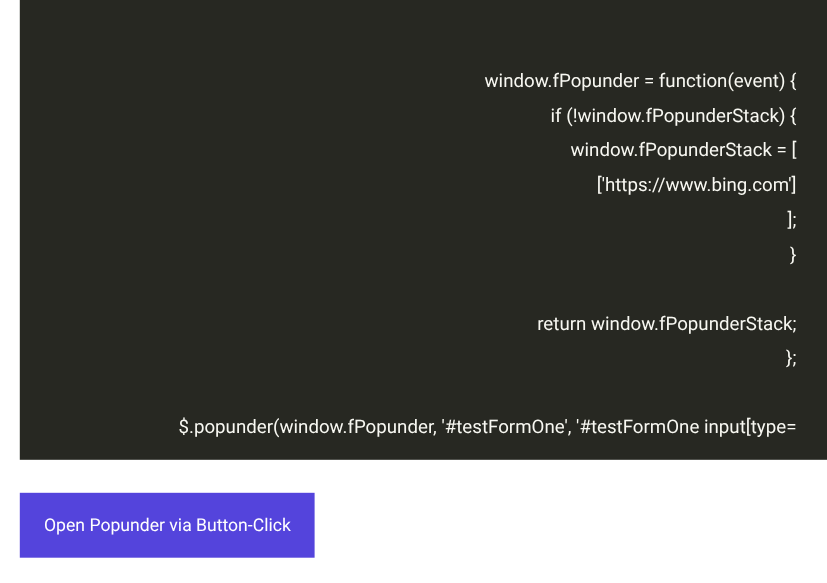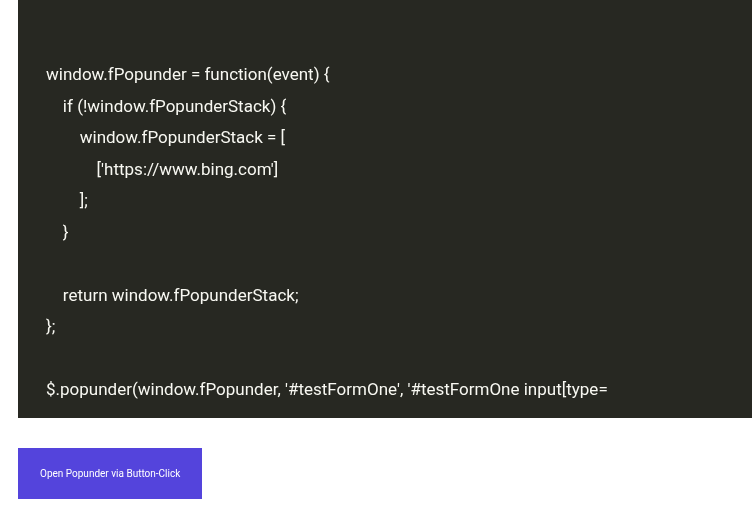--- a/index.html
+++ b/index.html
@@ -18,27 +18,28 @@
       background: #272822;
       color: #f8f8f2;
       padding: 28px 28px 16px 28px;
       margin: 0 0 0 18px;
       font-size: 17px;
       line-height: 1.85;
       font-family: -apple-system, BlinkMacSystemFont, "Segoe UI", Roboto, Helvetica, Arial, sans-serif;
       white-space: pre;
       overflow: hidden;
       height: 418px;
+      text-align: right;
     }
     .button-primary {
       background: #5444DC;
       color: #ffffff;
       border: none;
       padding: 20px 22px;
-      font-size: 10px;
+      font-size: 16px;
       font-family: inherit;
       cursor: pointer;
       margin: 30px 0 0 18px;
       display: inline-block;
     }
   </style>
 </head>
 <body>
 
 

